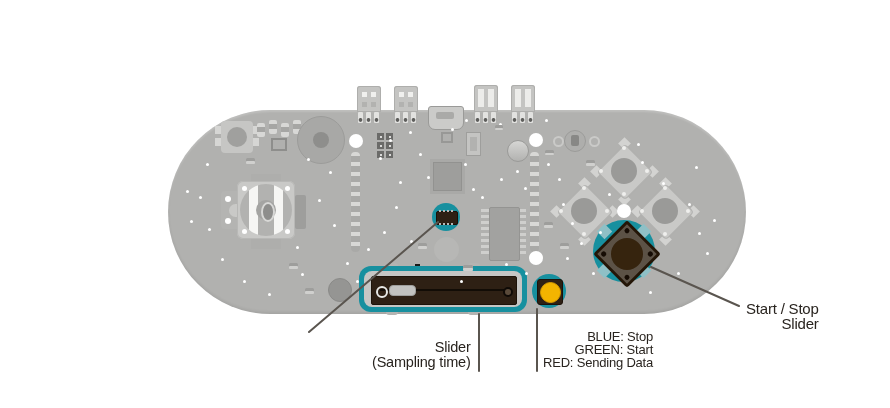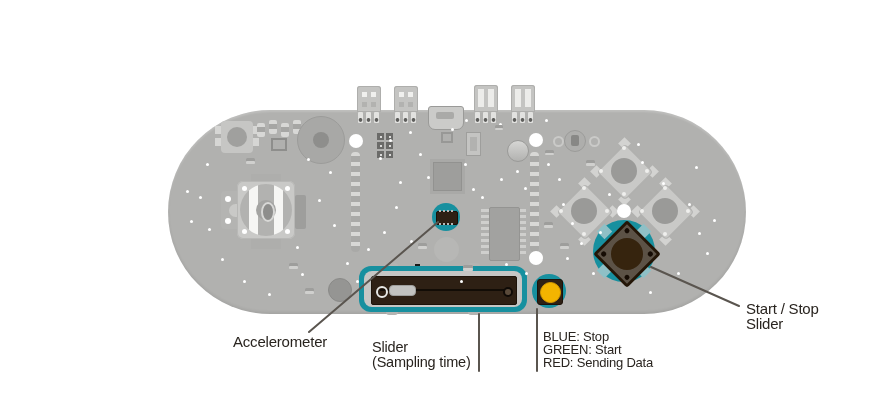--- a/index.html
+++ b/index.html
@@ -34,21 +34,21 @@
   .pincol{width:9px;height:100px;border-radius:4px;
           background:repeating-linear-gradient(180deg,#d8d8d6 0 4px,#a9a9a7 4px 10px);}
 
   .btn-pad{position:absolute;width:9px;height:9px;background:#d3d3d1;transform:rotate(45deg);}
   .btn-sq{position:absolute;left:9px;top:9px;width:38px;height:38px;background:#c9c9c7;
           border:1px solid #b0b0ae;border-radius:4px;transform:rotate(45deg);}
   .btn-ci{position:absolute;left:15px;top:15px;width:26px;height:26px;border-radius:50%;background:#9a9a98;}
   .btn-dot{position:absolute;width:4px;height:4px;border-radius:50%;background:#efefed;}
 
   .teal{background:var(--teal,#17909f);}
-  .lbl{position:absolute;color:var(--text,#29241f);letter-spacing:-0.2px;}
+  .lbl{position:absolute;color:var(--text,#29241f);letter-spacing:-0.2px;text-align:right;}
   .lbl div{white-space:nowrap;}
   svg.lines{position:absolute;left:0;top:0;pointer-events:none;}
   svg.lines line{stroke:var(--line,#5a554f);stroke-width:2;stroke-linecap:round;}
 </style>
 </head>
 <body>
 
 <div class="stage">
 
   <div class="abs board"></div>
@@ -252,23 +252,20 @@
   <div class="abs pas" style="left:495px;top:125px;width:8px;height:5px;"></div>
   <div class="abs pas" style="left:545px;top:150px;width:9px;height:5px;"></div>
 
   <svg class="lines" width="890" height="408">
     <line x1="438" y1="222" x2="309" y2="332"></line>
     <line x1="479" y1="314" x2="479" y2="371"></line>
     <line x1="537" y1="309" x2="537" y2="371"></line>
     <line x1="651" y1="267" x2="739" y2="306"></line>
   </svg>
 
-  <div class="lbl" style="left:233px;top:333px;font-size:15px;">
-    <div>Accelerometer</div>
-  </div>
   <div class="lbl" style="left:543px;top:331px;font-size:13px;line-height:12.9px;">
     <div>BLUE: Stop</div>
     <div>GREEN: Start</div>
     <div>RED: Sending Data</div>
   </div>
   <div class="lbl" style="left:372px;top:340px;font-size:14.5px;line-height:15px;">
     <div>Slider</div>
     <div>(Sampling time)</div>
   </div>
   <div class="lbl" style="left:746px;top:301px;font-size:15px;line-height:15px;">

